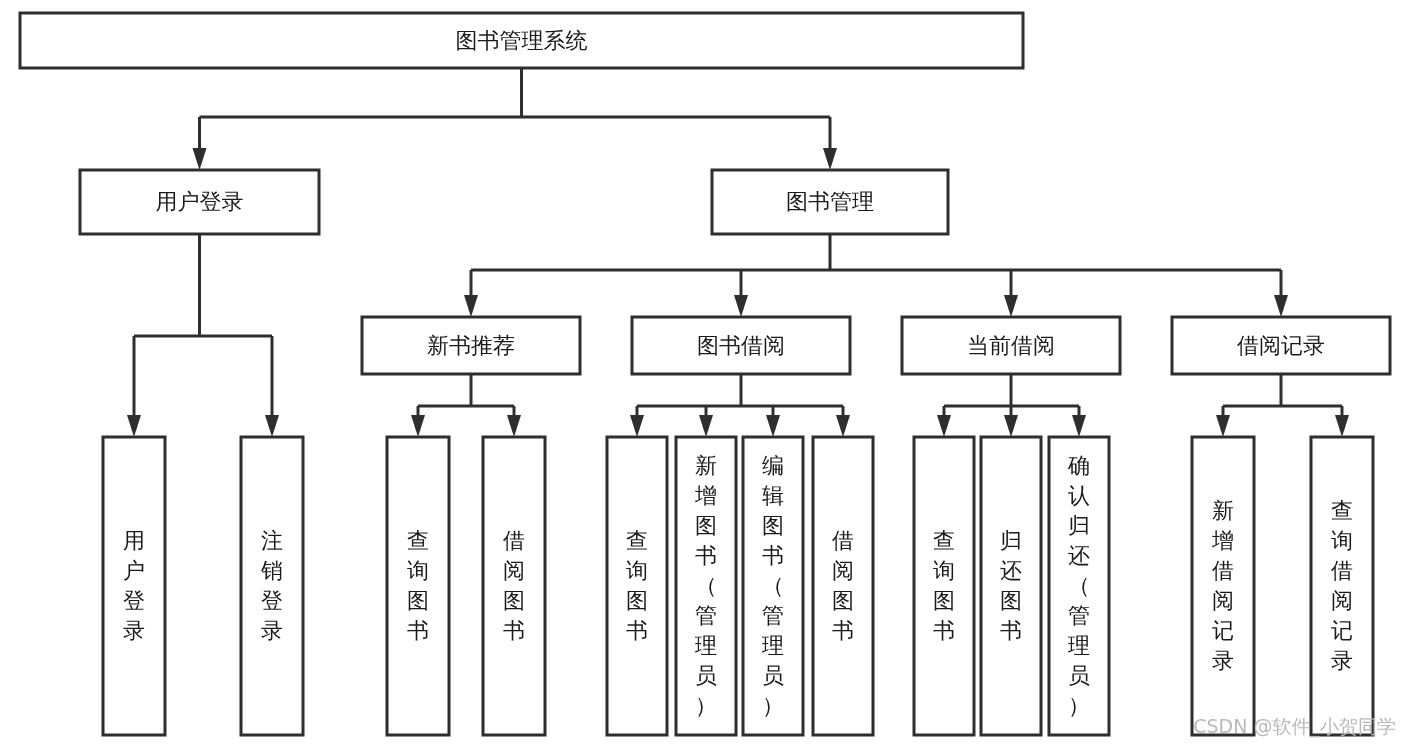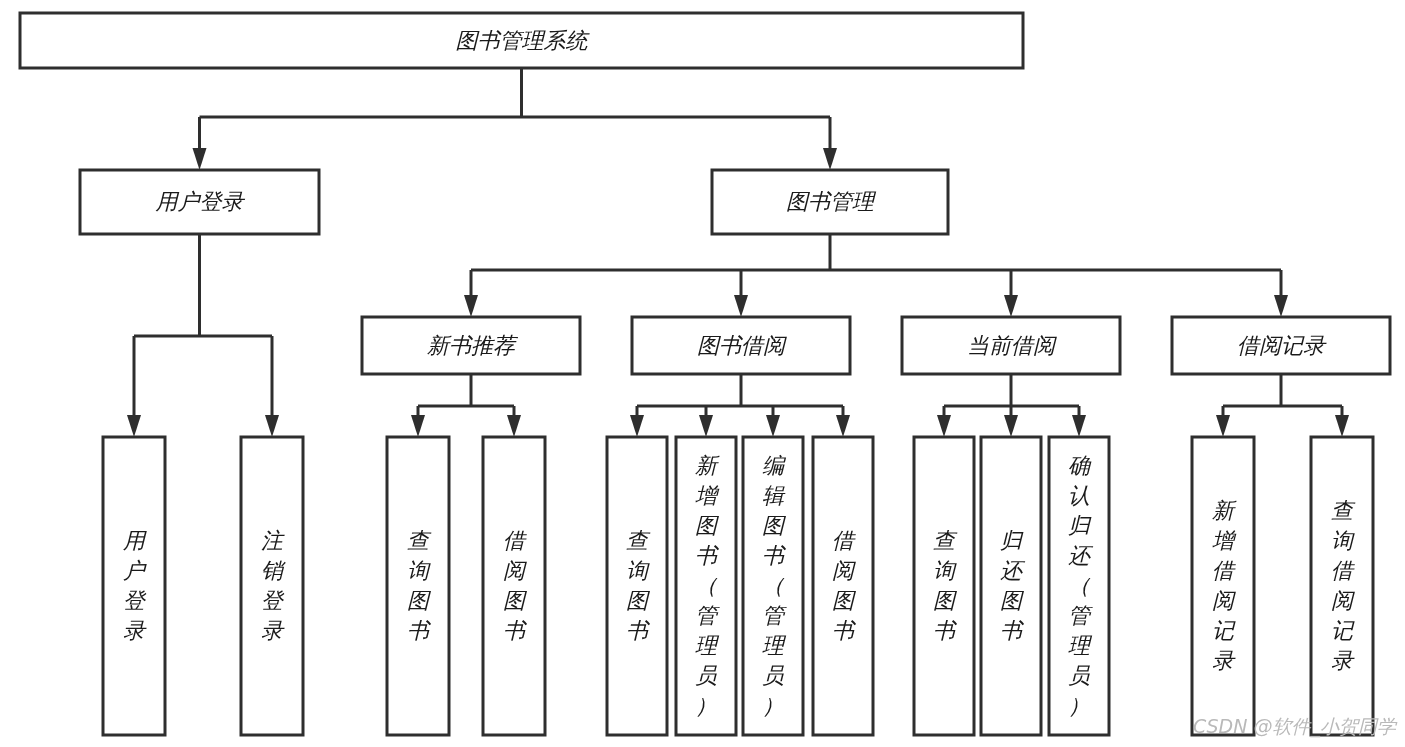--- a/index.html
+++ b/index.html
@@ -13,21 +13,20 @@
     position: relative;
     overflow: hidden;
     font-family: "DejaVu Sans", "Liberation Sans", sans-serif;
   }
   #diagram-root {
     position: absolute;
     left: 0;
     top: 0;
     width: 1405px;
     height: 560px;
-    font-style: italic;
   }
   svg.diagram-canvas {
     display: block;
     width: 1405px;
     height: 747px;
   }
   .node-box {
     fill: #ffffff;
     stroke: #2e2e2e;
     stroke-width: 3;

